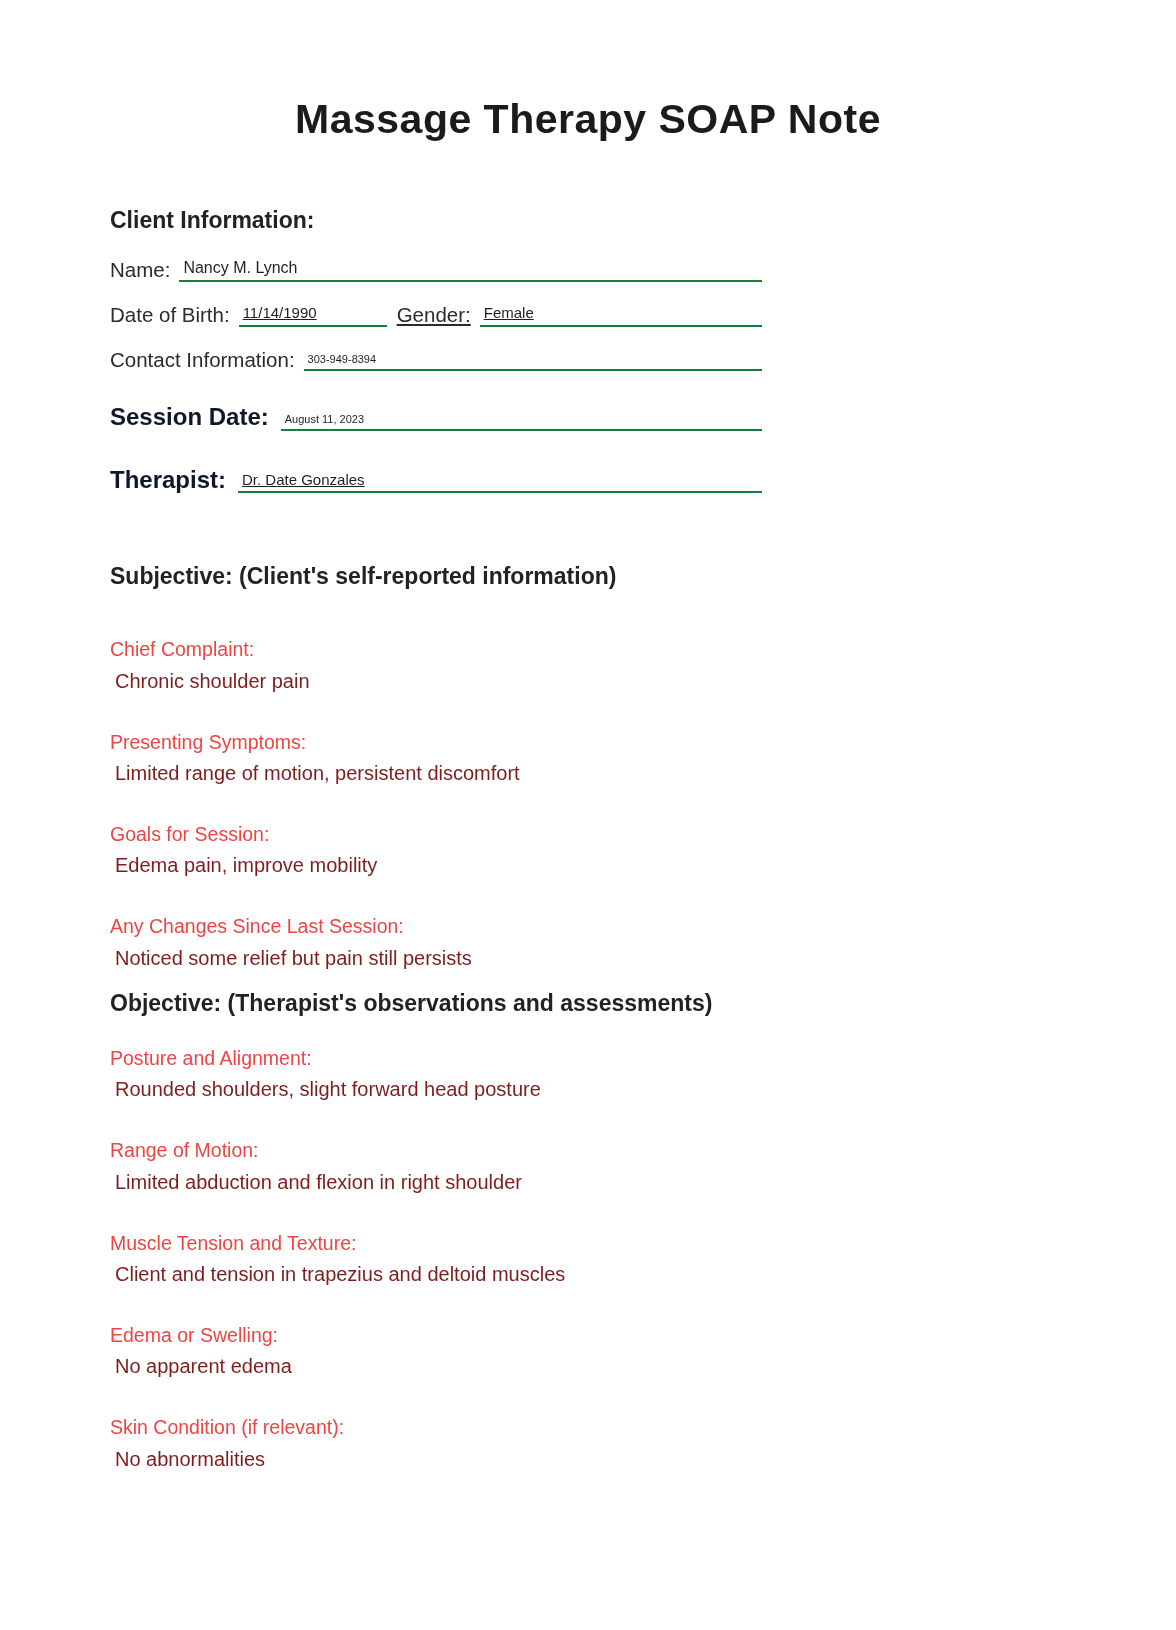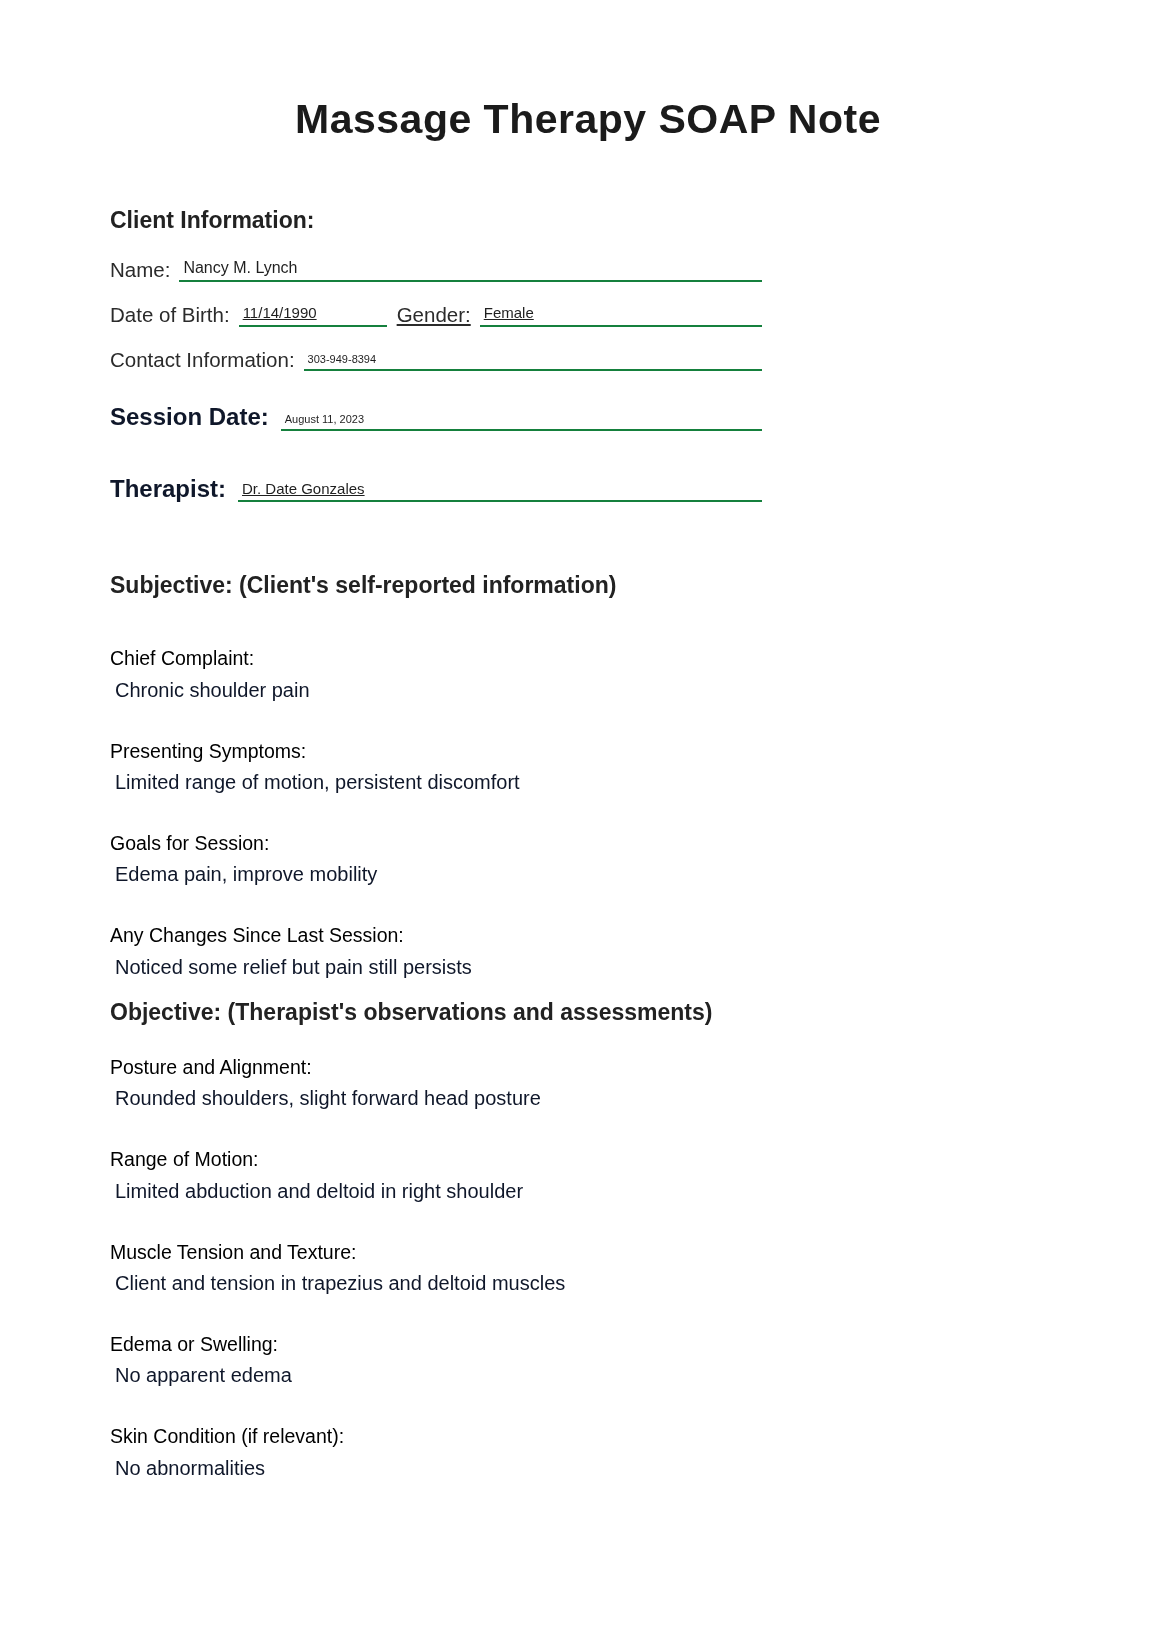--- a/index.html
+++ b/index.html
@@ -71,26 +71,26 @@
 
   .spacer-session { height: 8px; }
 
   .qa {
     margin-top: 38px;
     max-width: 760px;
   }
   .qa-first { margin-top: 48px; }
   .qa-label {
     font-size: 19.5px;
-    color: #000000;
+    color: #ef4444;
     line-height: 1.2;
   }
   .qa-value {
     font-size: 20px;
-    color: #0f172a;
+    color: #7f1d1d;
     line-height: 1.2;
     margin-top: 7px;
     padding-left: 5px;
   }
 </style>
 </head>
 <body>
 
 <div class="page">
 
@@ -115,21 +115,21 @@
     <span class="fline med">303-949-8394</span>
   </div>
 
   <div class="spacer-session"></div>
 
   <div class="row">
     <span class="flabel big">Session Date:</span>
     <span class="fline med">August 11, 2023</span>
   </div>
 
-  <div class="row" style="margin-top: 44px;">
+  <div class="row" style="margin-top: 35px;">
     <span class="flabel big">Therapist:</span>
     <span class="fline small">Dr. Date Gonzales</span>
   </div>
 
   <h2 class="section-heading h-subjective">Subjective: (Client's self-reported information)</h2>
 
   <div class="qa qa-first">
     <div class="qa-label">Chief Complaint:</div>
     <div class="qa-value">Chronic shoulder pain</div>
   </div>
@@ -151,21 +151,21 @@
 
   <h2 class="section-heading h-objective">Objective: (Therapist's observations and assessments)</h2>
 
   <div class="qa qa-first" style="margin-top: 30px;">
     <div class="qa-label">Posture and Alignment:</div>
     <div class="qa-value">Rounded shoulders, slight forward head posture</div>
   </div>
 
   <div class="qa">
     <div class="qa-label">Range of Motion:</div>
-    <div class="qa-value">Limited abduction and deltoid in right shoulder</div>
+    <div class="qa-value">Limited abduction and flexion in right shoulder</div>
   </div>
 
   <div class="qa">
     <div class="qa-label">Muscle Tension and Texture:</div>
     <div class="qa-value">Client and tension in trapezius and deltoid muscles</div>
   </div>
 
   <div class="qa">
     <div class="qa-label">Edema or Swelling:</div>
     <div class="qa-value">No apparent edema</div>

